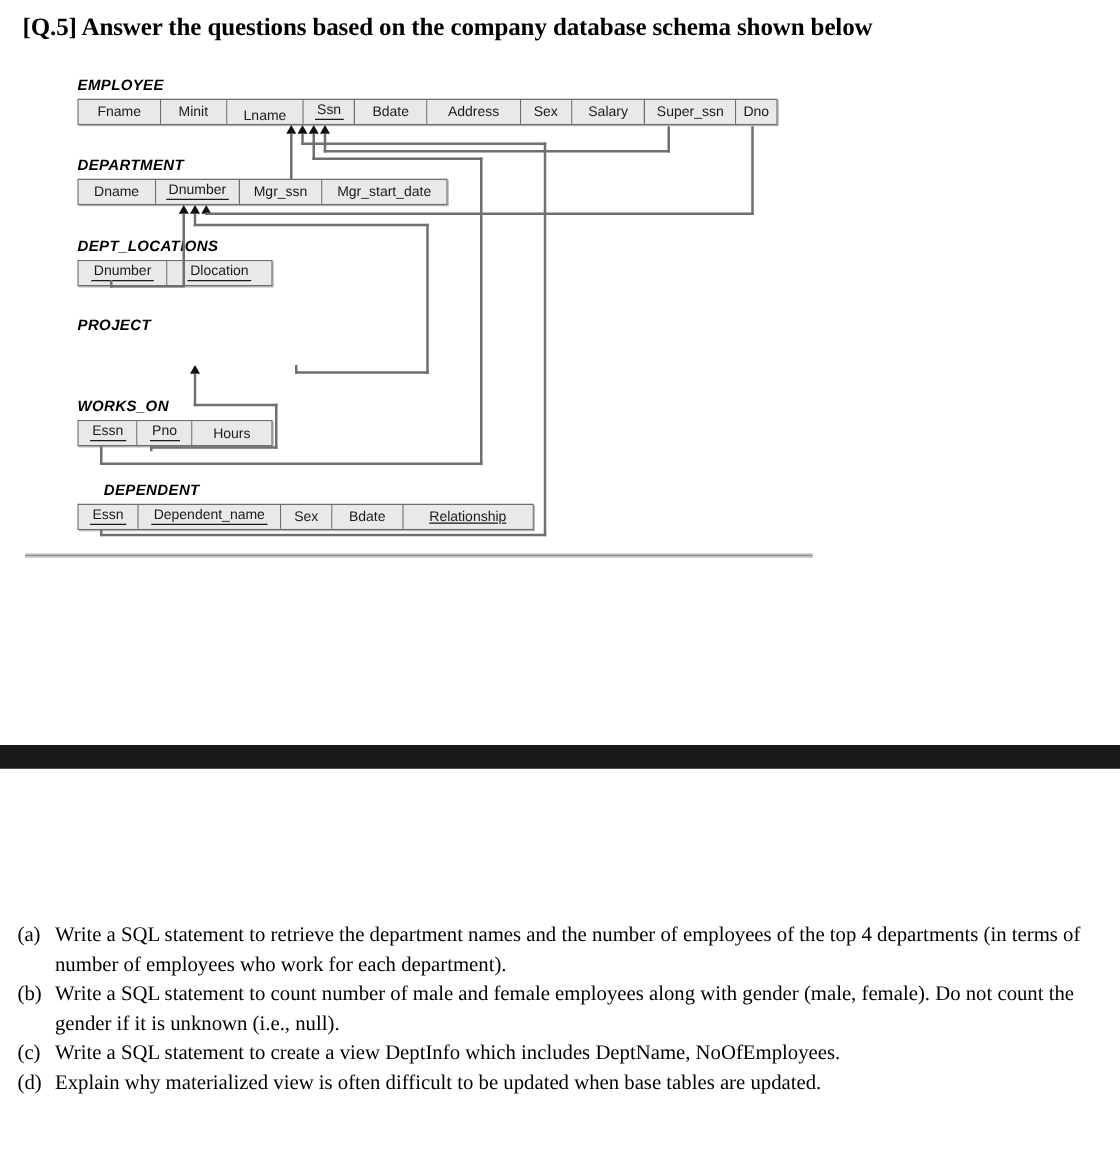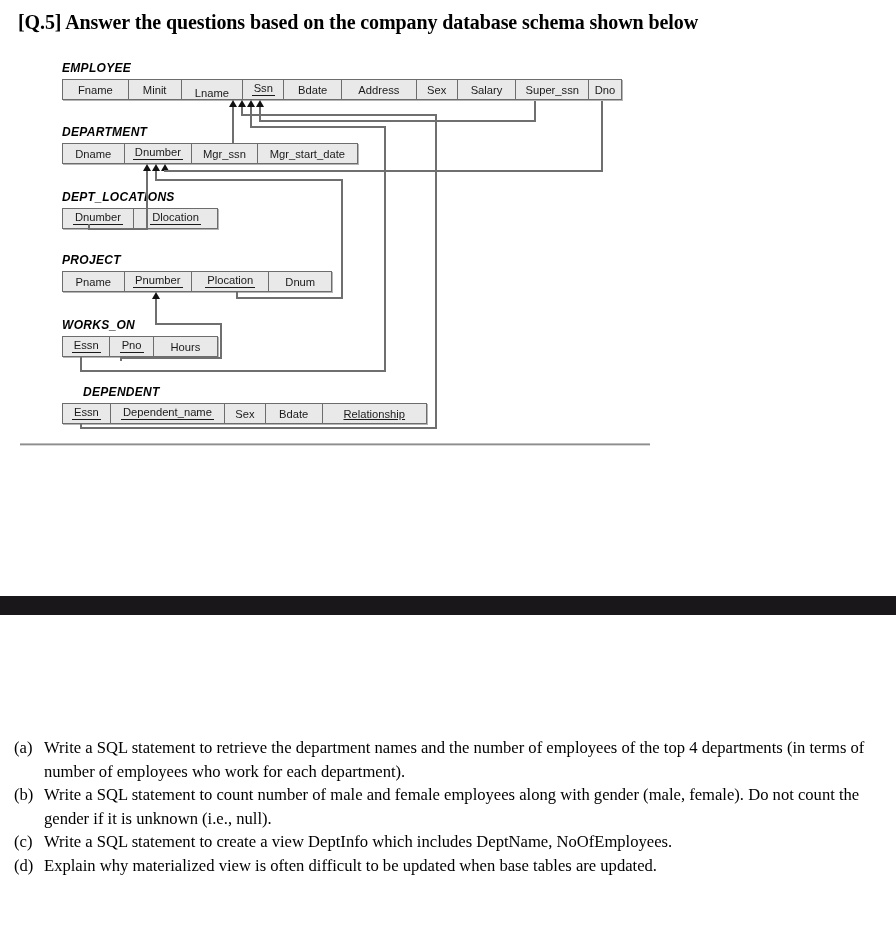--- a/index.html
+++ b/index.html
@@ -207,34 +207,20 @@
   <div class="tbl-row" style="left:62px; top:208px; width:156px;">
     <div class="cell" style="width:72px;">
       <span class="pk">Dnumber</span>
       </div>
     <div class="cell" style="width:84px;">
       <span class="pk">Dlocation</span>
       </div>
   </div>
 
   <div class="tbl-name" style="left:62px; top:253px;">PROJECT</div>
-  <div class="tbl-row" style="left:62px; top:271px; width:270px;">
-    <div class="cell" style="width:62px;">
-      <span>Pname</span>
-      </div>
-    <div class="cell" style="width:68px;">
-      <span class="pk">Pnumber</span>
-      </div>
-    <div class="cell" style="width:78px;">
-      <span class="pk">Plocation</span>
-      </div>
-    <div class="cell" style="width:62px;">
-      <span>Dnum</span>
-      </div>
-  </div>
 
   <div class="tbl-name" style="left:62px; top:318px;">WORKS_ON</div>
   <div class="tbl-row" style="left:62px; top:336px; width:156px;">
     <div class="cell" style="width:48px;">
       <span class="pk">Essn</span>
       </div>
     <div class="cell" style="width:44px;">
       <span class="pk">Pno</span>
       </div>
     <div class="cell" style="width:64px;">

